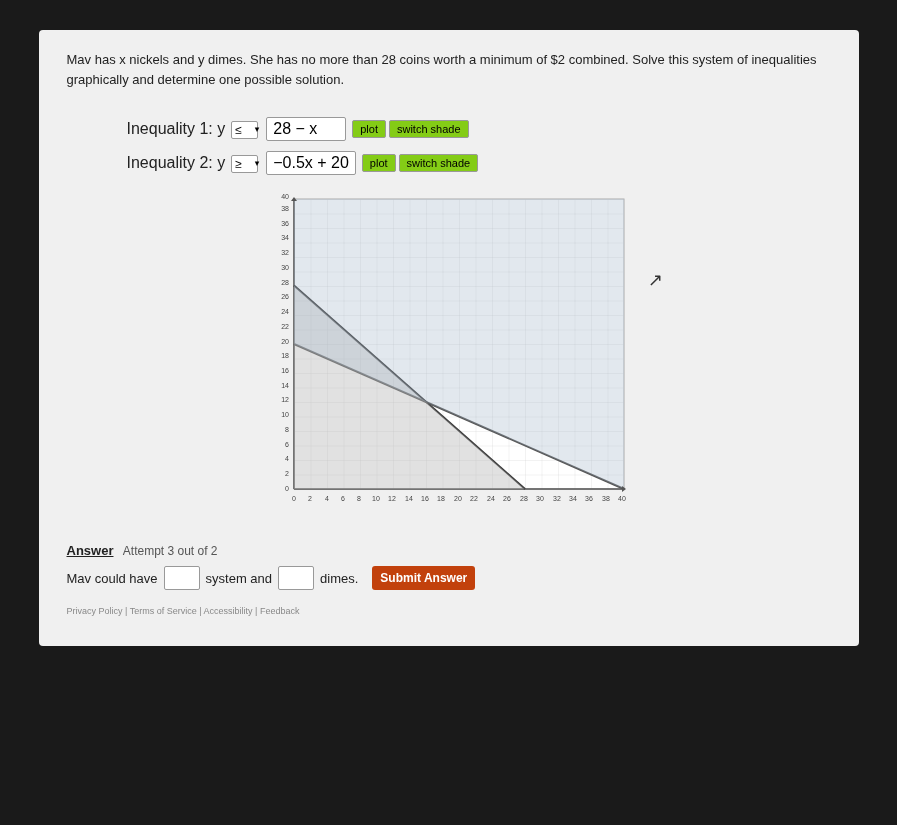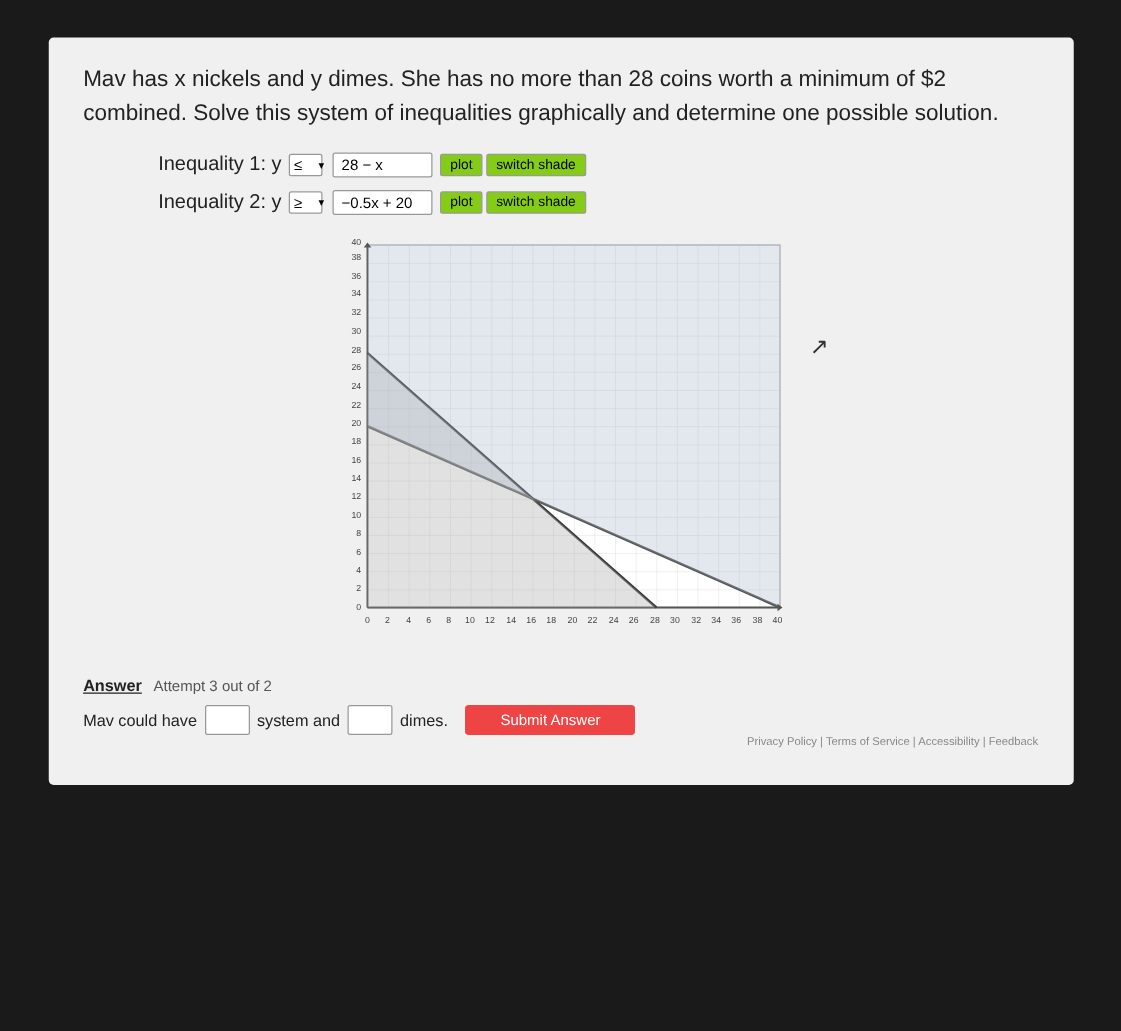--- a/index.html
+++ b/index.html
@@ -21,24 +21,24 @@
       padding: 20px;
     }
     .content-card {
       background: #f0f0f0;
       border-radius: 4px;
       padding: 20px 28px 30px 28px;
       width: 820px;
       margin-top: 10px;
     }
     .problem-text {
-      font-size: 18px;
+      font-size: 13px;
       color: #222;
       line-height: 1.5;
-      margin-bottom: 18px;
+      margin-bottom: 28px;
     }
     .inequality-row {
       display: flex;
       align-items: center;
       margin-bottom: 10px;
       margin-left: 60px;
     }
     .inequality-label {
       font-size: 16px;
       color: #222;
@@ -74,21 +74,21 @@
       font-size: 9px;
       position: absolute;
       right: 3px;
       top: 50%;
       transform: translateY(-50%);
       pointer-events: none;
     }
     .expression-box {
       border: 1px solid #999;
       background: white;
-      font-size: 12px;
+      font-size: 16px;
       padding: 2px 6px;
       border-radius: 2px;
       margin-right: 6px;
       min-width: 80px;
     }
     .btn-small {
       border: 1px solid #999;
       background: #84cc16;
       font-size: 11px;
       padding: 2px 7px;
@@ -127,34 +127,35 @@
     .answer-input {
       width: 36px;
       height: 24px;
       border: 1px solid #999;
       background: white;
       font-size: 13px;
       text-align: center;
       border-radius: 2px;
     }
     .btn-submit {
-      background: #ef4444;
+      background: #c2410c;
       color: white;
       border: none;
       font-size: 12px;
-      padding: 5px 28px;
+      padding: 5px 8px;
       border-radius: 3px;
       cursor: pointer;
       margin-left: 8px;
+      font-weight: bold;
     }
     .footer-text {
       font-size: 9px;
       color: #888;
-      margin-top: 0;
-      text-align: right;
+      margin-top: 16px;
+      text-align: left;
     }
     .cursor-arrow {
       position: absolute;
       right: -30px;
       top: 80px;
       font-size: 18px;
       color: #333;
       transform: scaleX(-1);
     }
   </style>

